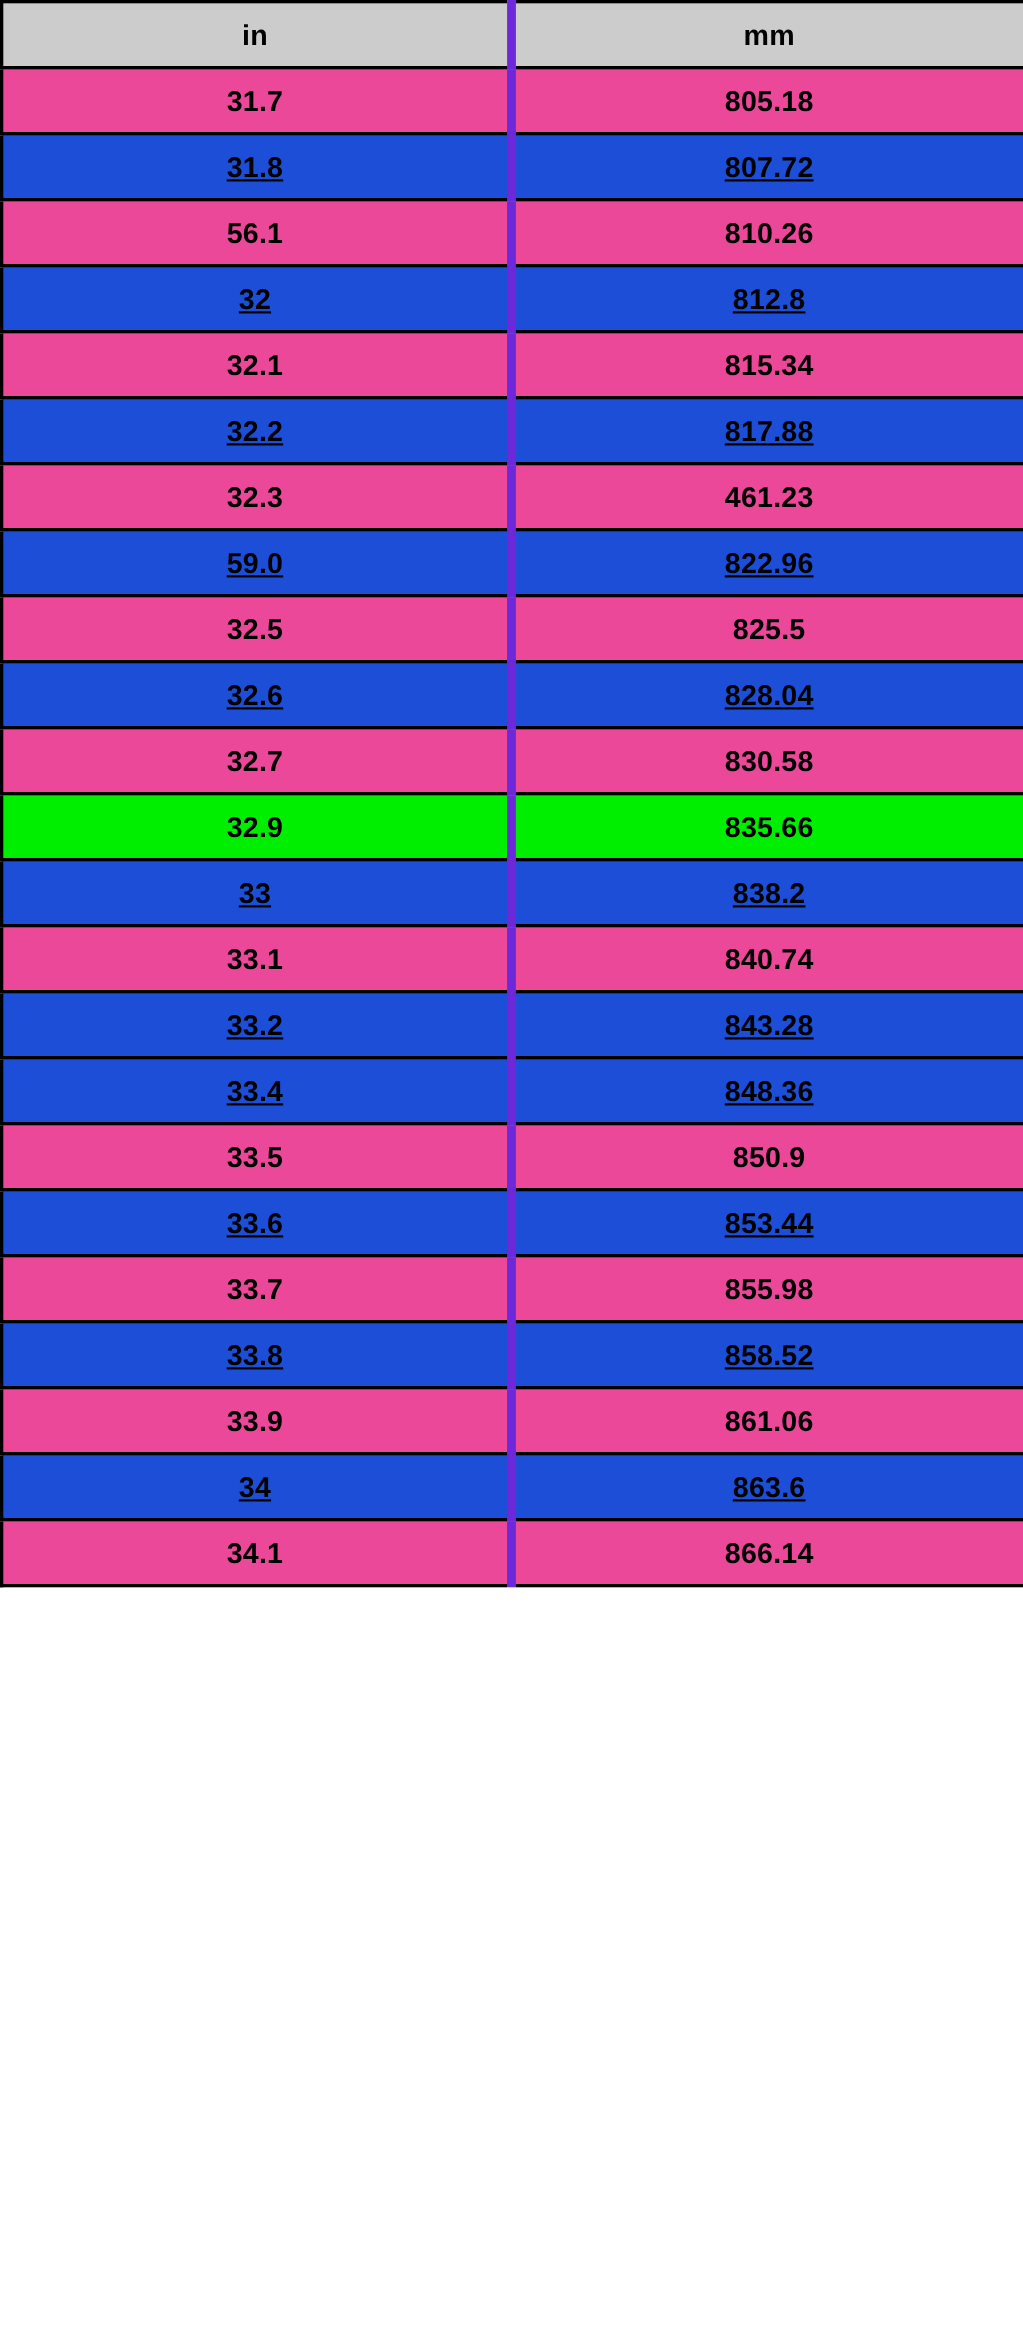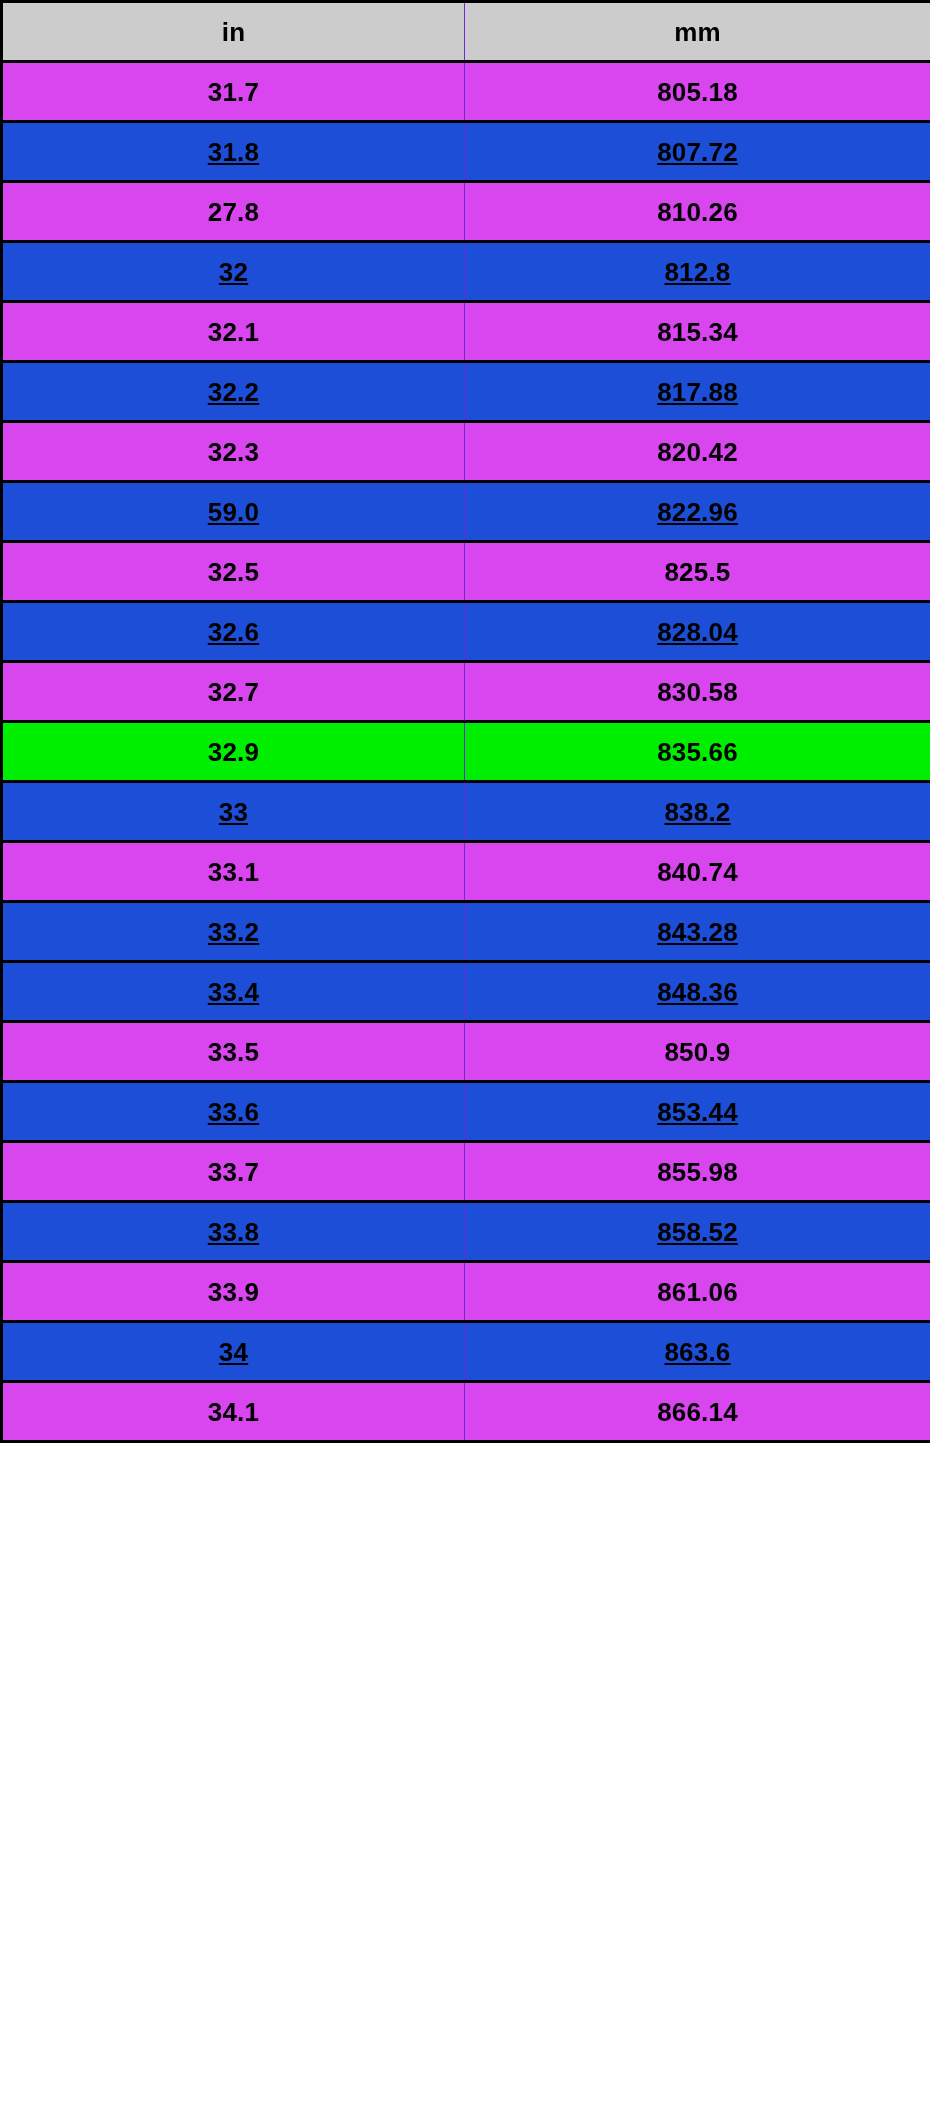--- a/index.html
+++ b/index.html
@@ -27,38 +27,38 @@
 
   .conversion-table th,
   .conversion-table td {
     height: 60px;
     padding: 0;
     text-align: center;
     vertical-align: middle;
     font-size: 26px;
     font-weight: bold;
     color: #000000;
-    border-right: 1px solid #6d28d9;
+    border-right: 8px solid #6d28d9;
     border-bottom: 3px solid #000000;
     line-height: 1;
     white-space: nowrap;
     letter-spacing: 0.2px;
   }
 
   .conversion-table th:last-child,
   .conversion-table td:last-child {
     border-right: none;
   }
 
   .conversion-table thead th {
     background: #cccccc;
     height: 60px;
   }
 
-  .conversion-table tbody tr.row-odd  td { background: #d946ef; }
+  .conversion-table tbody tr.row-odd  td { background: #ec4899; }
   .conversion-table tbody tr.row-even td { background: #1d4ed8; text-decoration: underline; }
   .conversion-table tbody tr.row-highlight td { background: #00ee00; }
 
   .conversion-table tbody tr:last-child td { border-bottom: none; }
 </style>
 </head>
 <body>
 
 <table class="conversion-table">
   <colgroup>
@@ -74,38 +74,38 @@
   <tbody id="table-body">
       <tr class="row-odd">
         <td>31.7</td>
         <td>805.18</td>
       </tr>
       <tr class="row-even">
         <td>31.8</td>
         <td>807.72</td>
       </tr>
       <tr class="row-odd">
-        <td>27.8</td>
+        <td>56.1</td>
         <td>810.26</td>
       </tr>
       <tr class="row-even">
         <td>32</td>
         <td>812.8</td>
       </tr>
       <tr class="row-odd">
         <td>32.1</td>
         <td>815.34</td>
       </tr>
       <tr class="row-even">
         <td>32.2</td>
         <td>817.88</td>
       </tr>
       <tr class="row-odd">
         <td>32.3</td>
-        <td>820.42</td>
+        <td>461.23</td>
       </tr>
       <tr class="row-even">
         <td>59.0</td>
         <td>822.96</td>
       </tr>
       <tr class="row-odd">
         <td>32.5</td>
         <td>825.5</td>
       </tr>
       <tr class="row-even">

